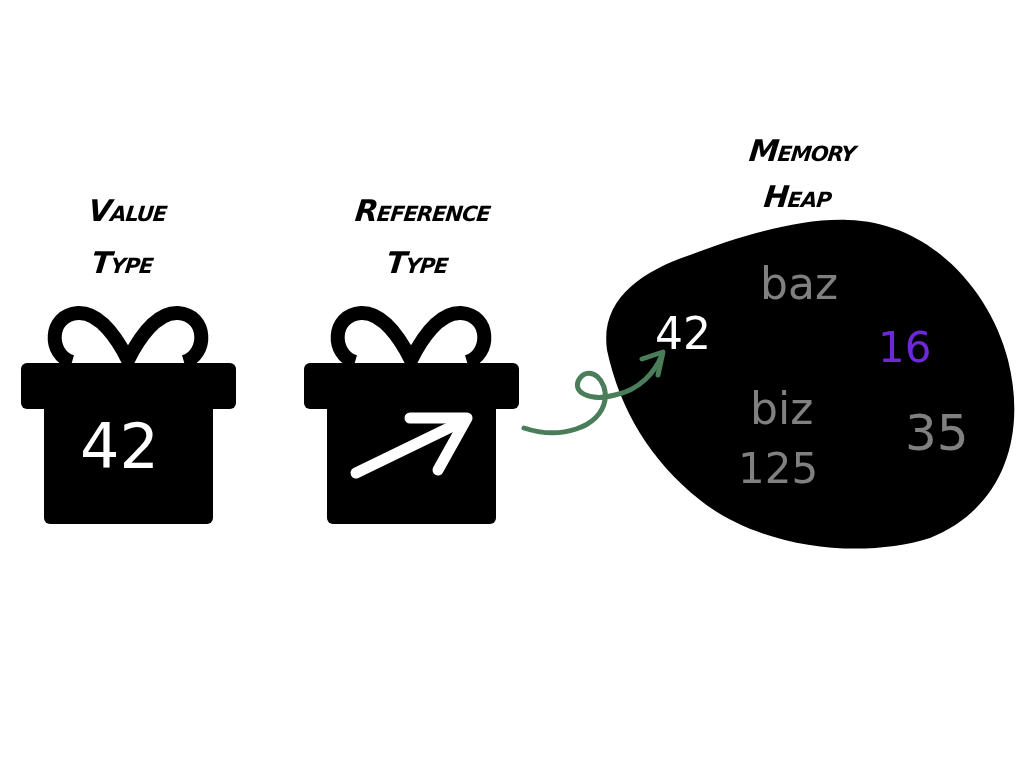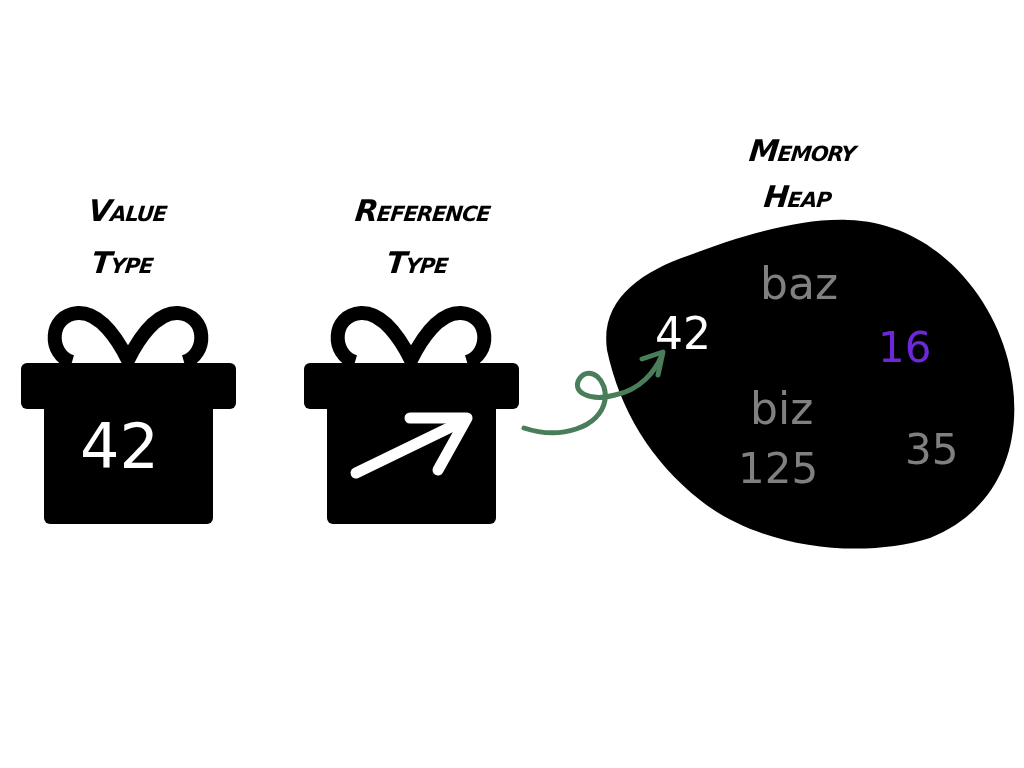--- a/index.html
+++ b/index.html
@@ -51,13 +51,13 @@
   <span>Heap</span>
 </div>
 
 <div class="num" style="left:80px; top:410px; font-size:62px; color:#fff;">42</div>
 
 <div class="num" style="left:655px; top:308px; font-size:44px; color:#fff;">42</div>
 <div class="num" style="left:760px; top:258px; font-size:44px; color:#808080;text-align:center;">baz</div>
 <div class="num" style="left:878px; top:323px; font-size:42px; color:#6d28d9;">16</div>
 <div class="num" style="left:750px; top:355px; font-size:44px; color:#808080;margin-top:28px;">biz</div>
 <div class="num" style="left:738px; top:444px; font-size:42px; color:#808080;text-align:center;">125</div>
-<div class="num" style="left:905px; top:425px; font-size:42px; color:#808080;">35</div>
+<div class="num" style="left:905px; top:404px; font-size:50px; color:#808080;">35</div>
 
 </body></html>

